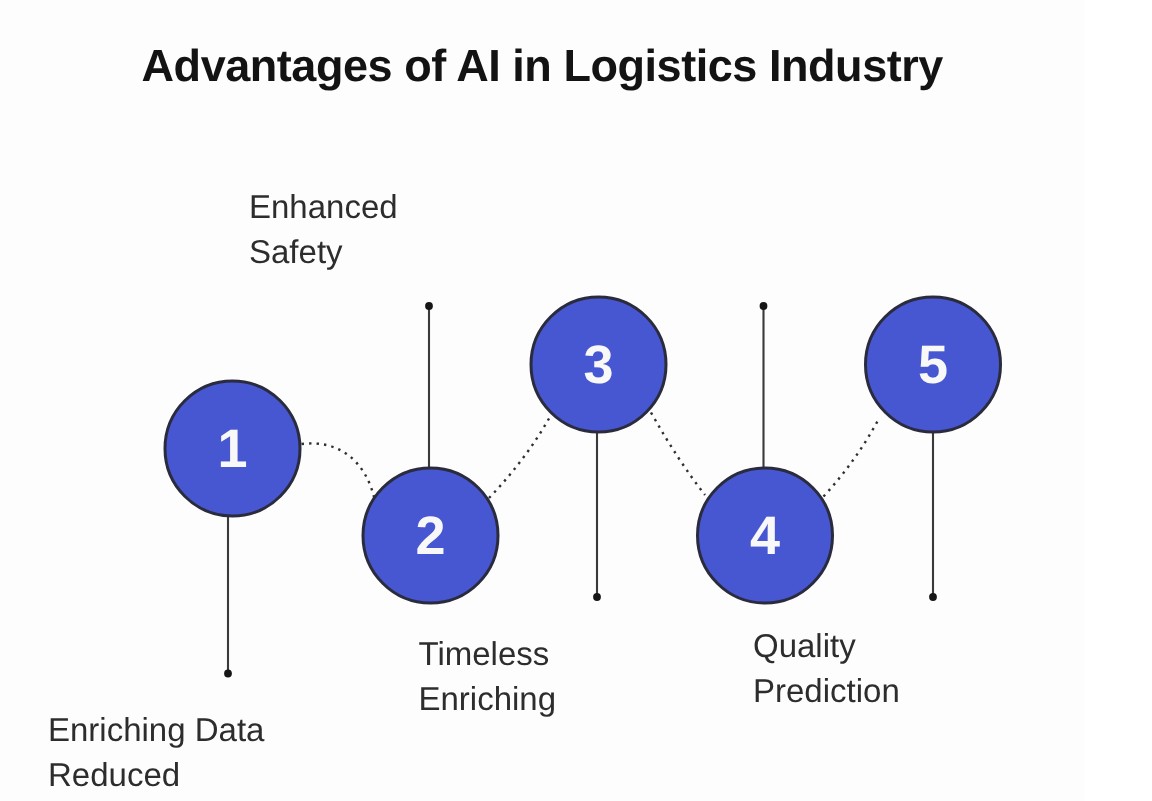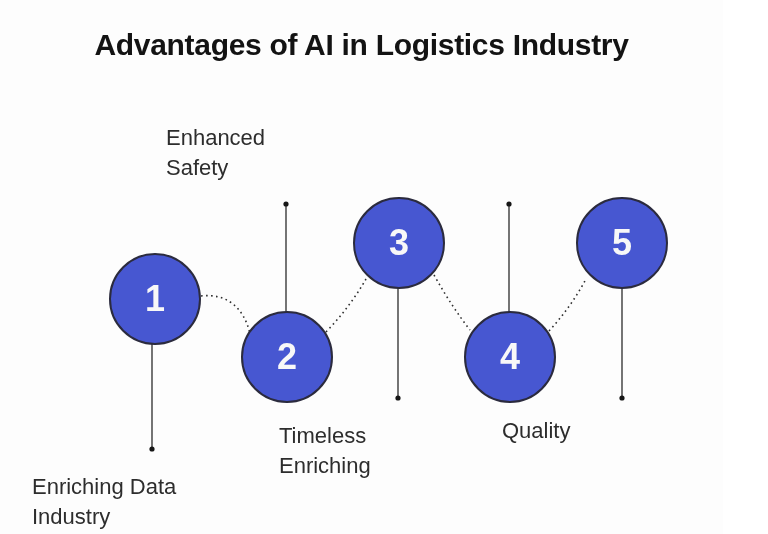--- a/index.html
+++ b/index.html
@@ -129,27 +129,28 @@
   </div>
   <div class="circle" style="left:464px; top:311px;">
     <span class="num">4</span>
   </div>
   <div class="circle" style="left:576px; top:197px;">
     <span class="num">5</span>
   </div>
 
   <div class="step-label" style="left:32px; top:472px;">
     <div>Enriching Data</div>
-    <div>Industry</div>
+    <div>Reduced</div>
   </div>
   <div class="step-label" style="left:166px; top:123px;">
     <div>Enhanced</div>
     <div>Safety</div>
   </div>
   <div class="step-label" style="left:279px; top:421px;">
     <div>Timeless</div>
     <div>Enriching</div>
   </div>
   <div class="step-label" style="left:502px; top:416px;">
     <div>Quality</div>
+    <div>Prediction</div>
   </div>
 
 </div>
 
 </body></html>

